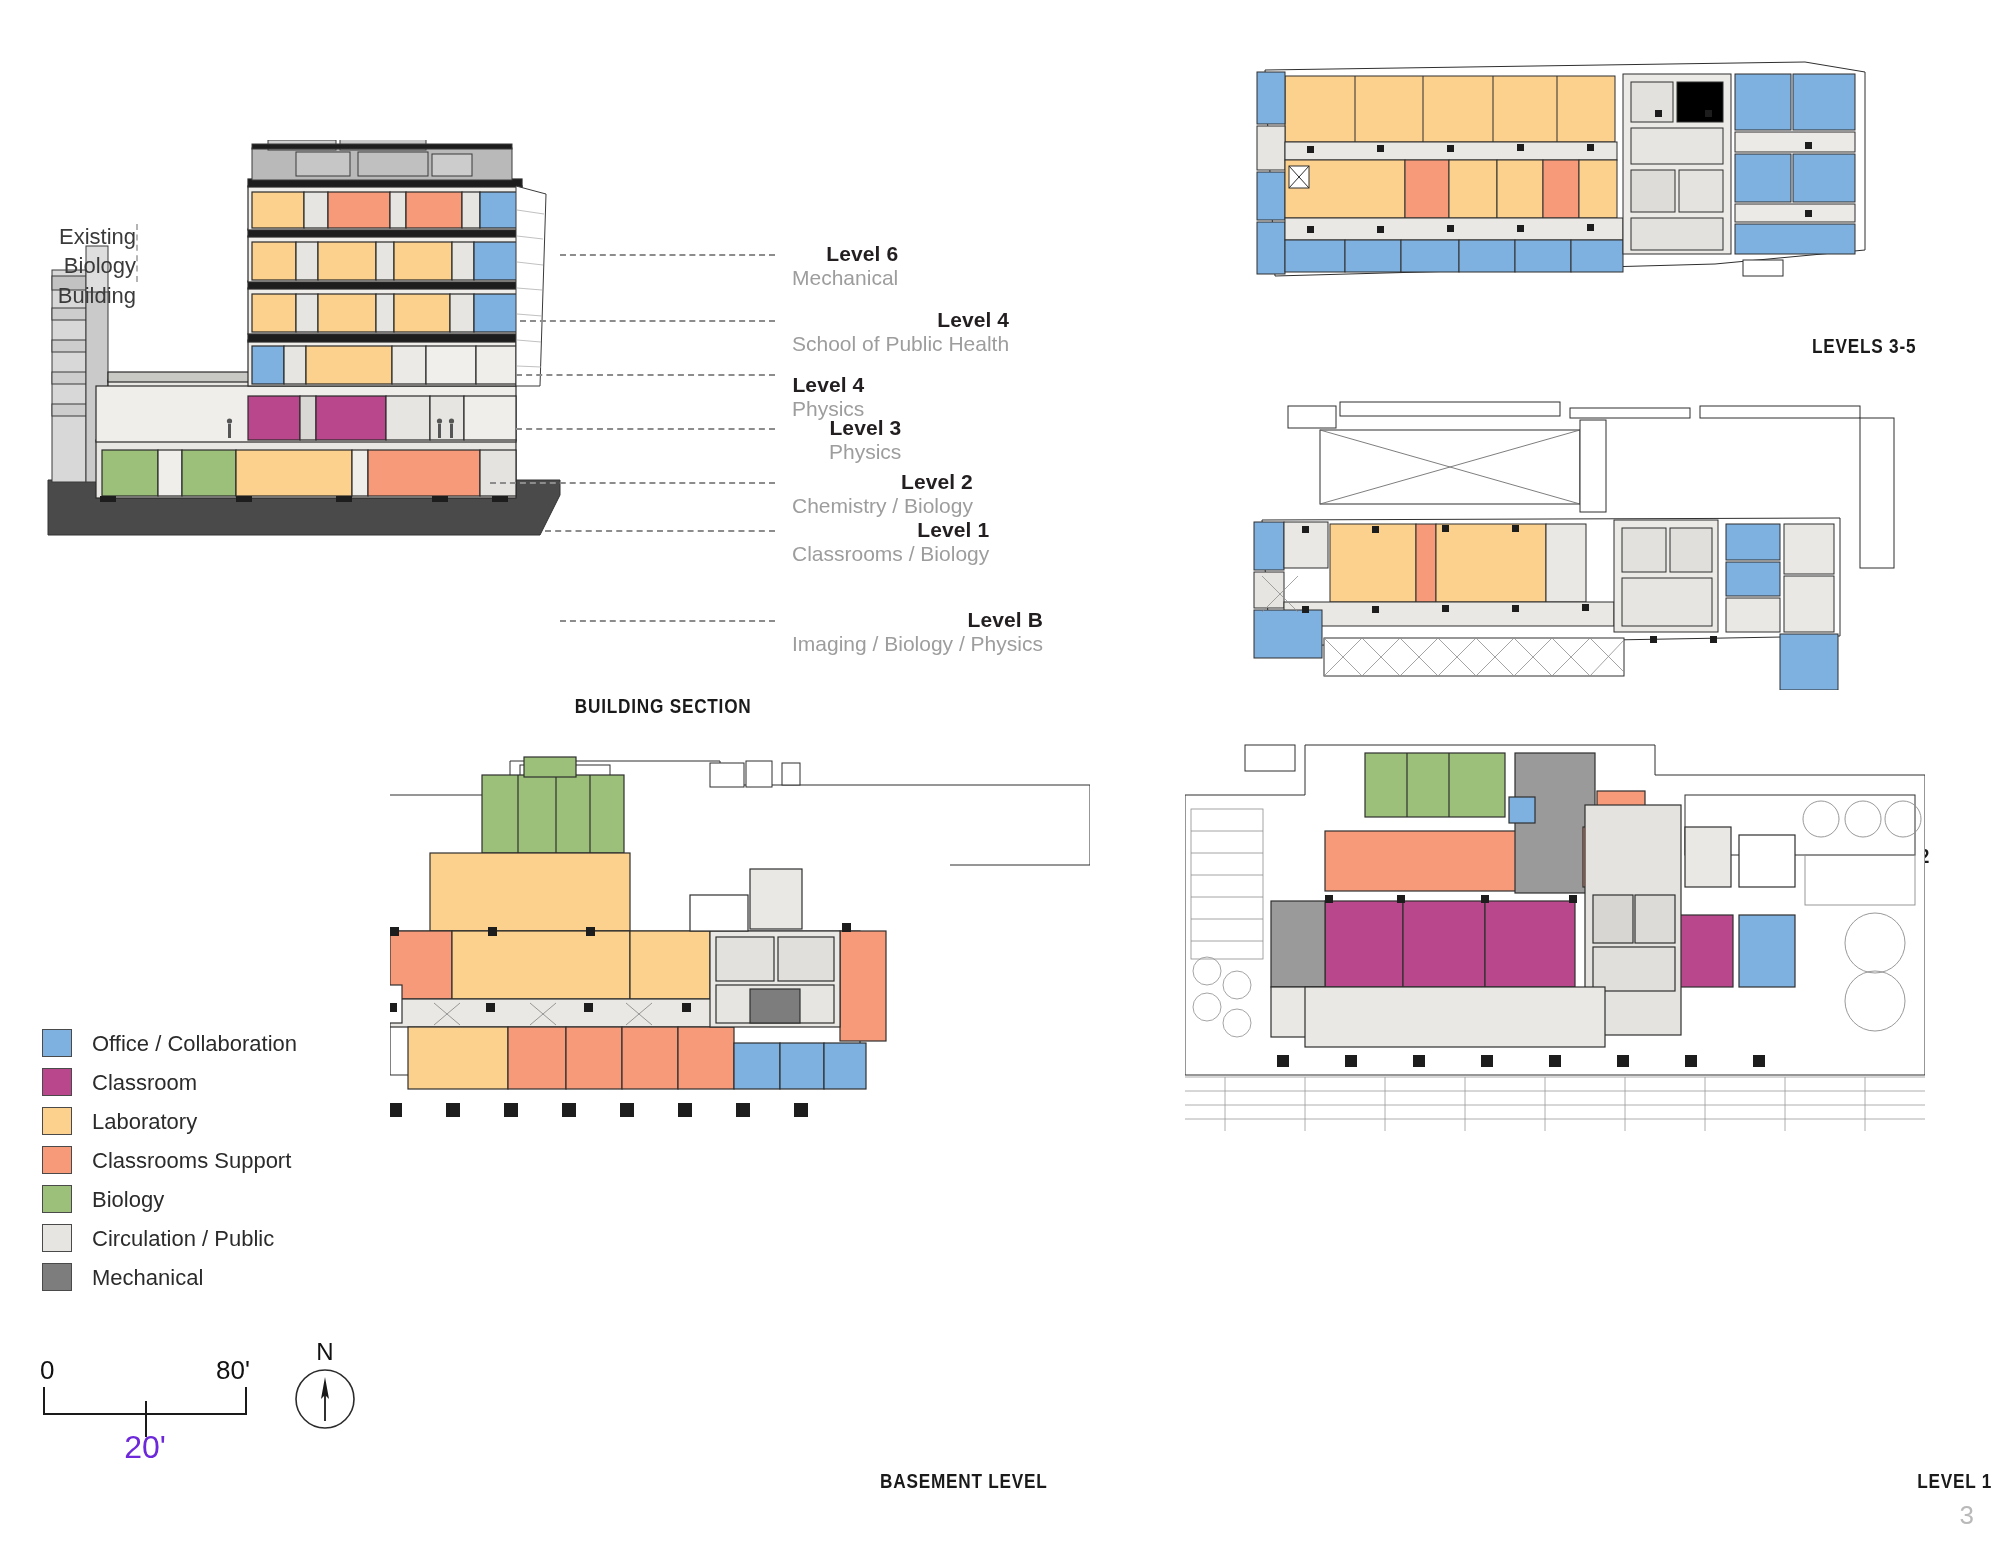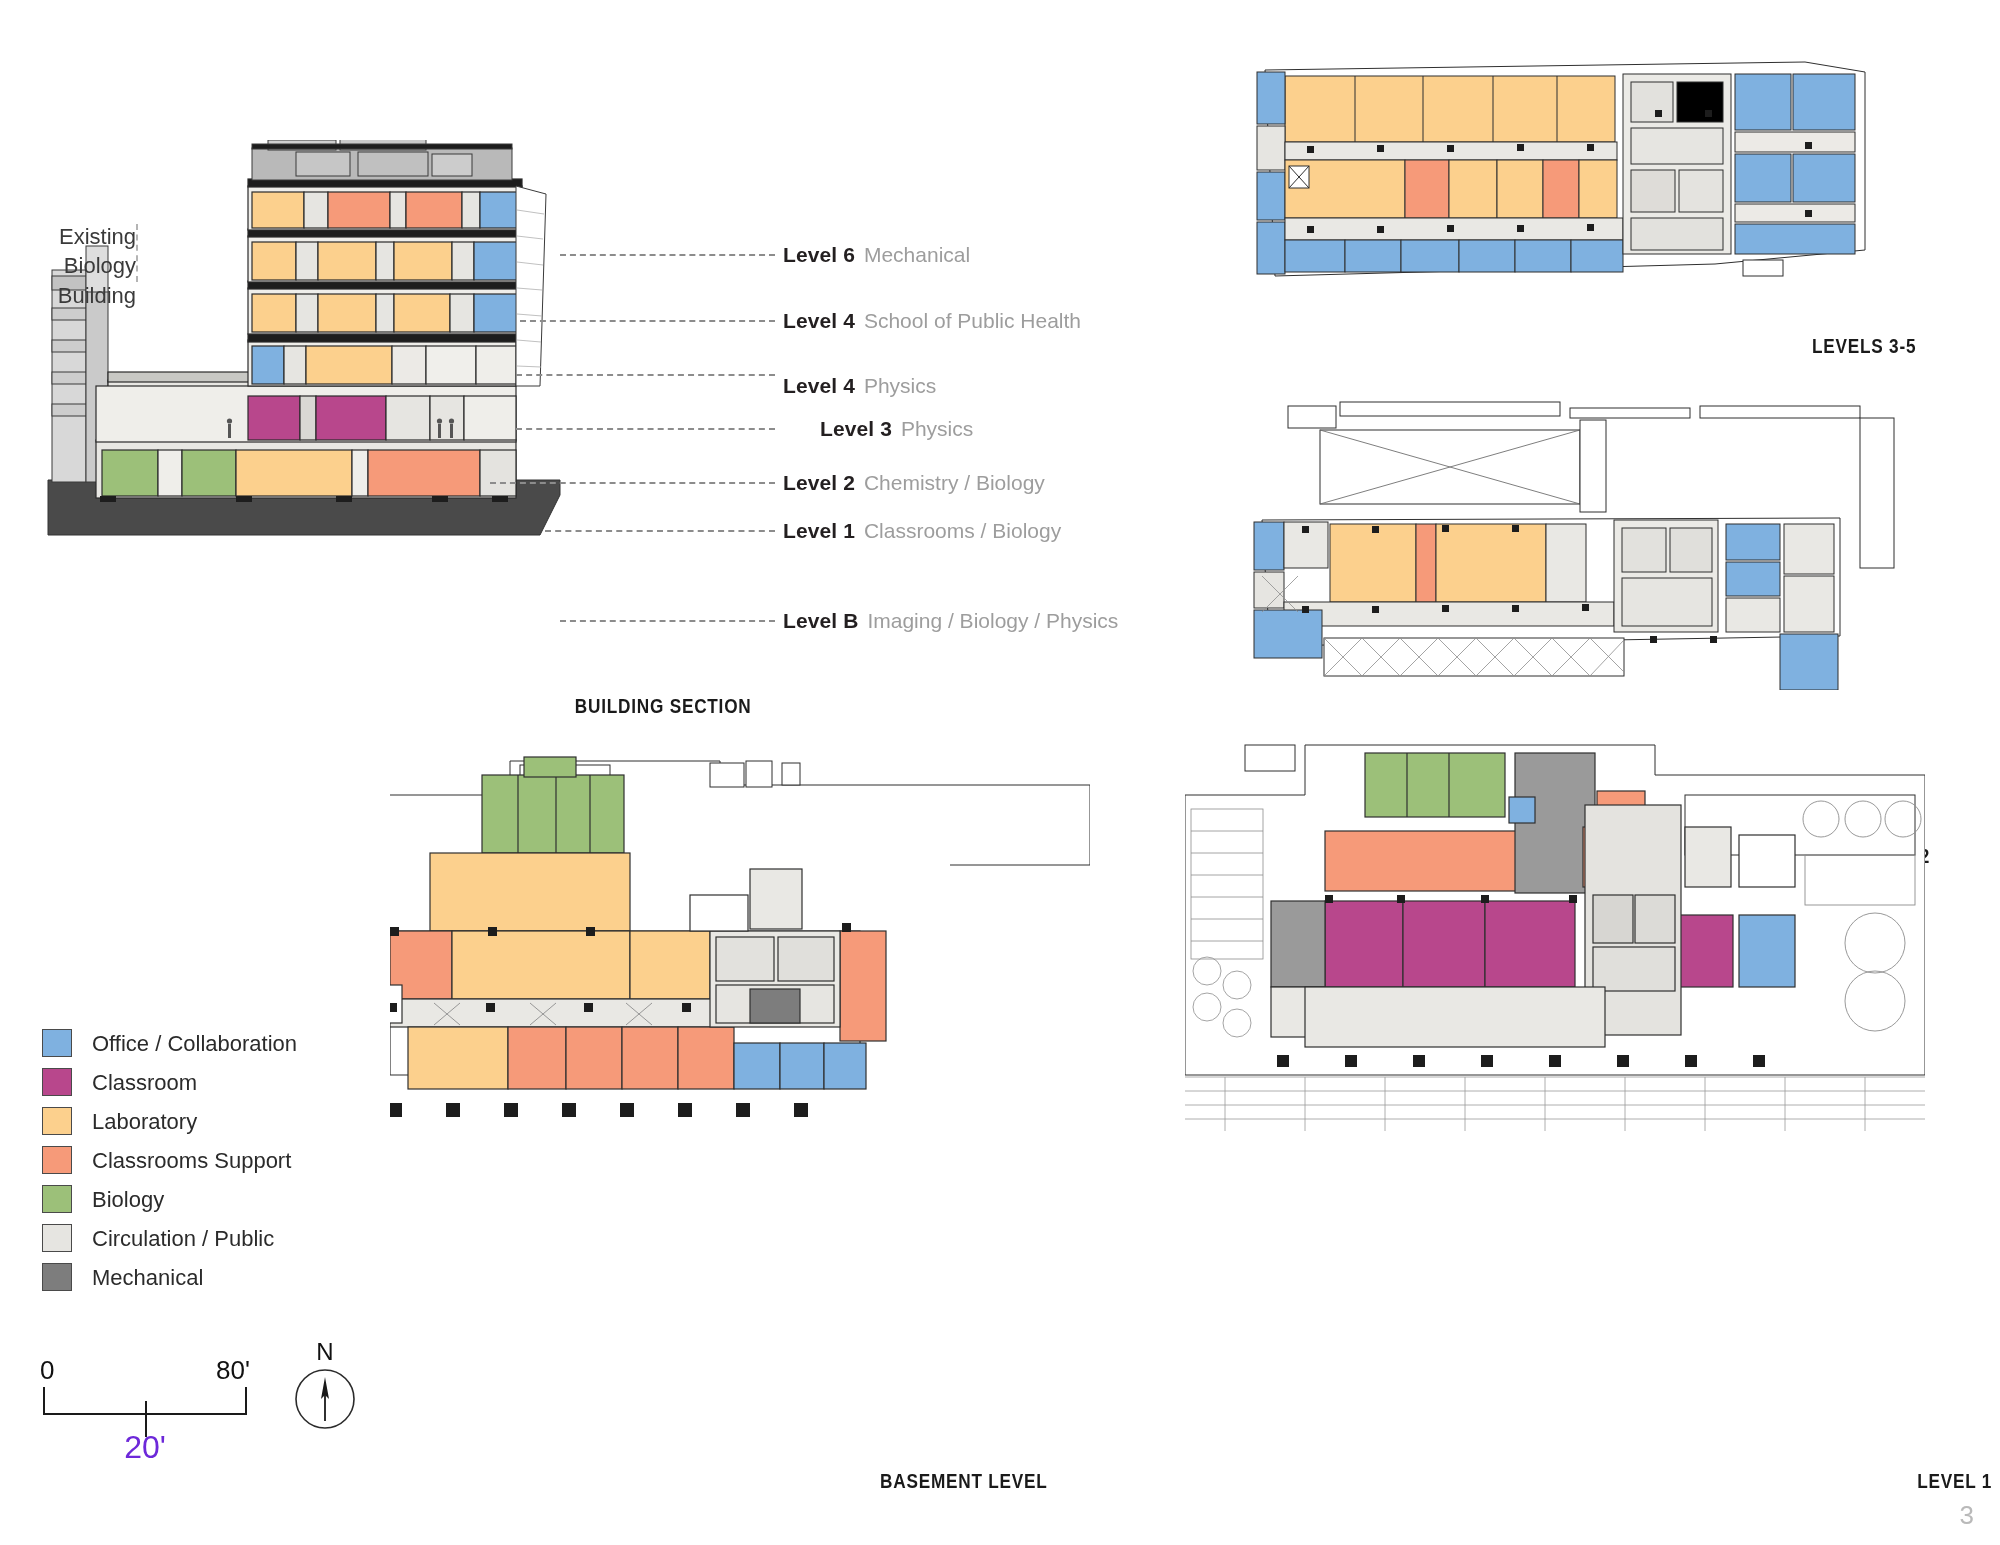--- a/index.html
+++ b/index.html
@@ -39,23 +39,24 @@
   }
   #section-caption-right { flex: 1; white-space: pre-line; }
   #section-caption-right b { font-weight: bold; }
 
   
   .level-row {
     position: absolute;
     left: 640px;
     height: 26px;
     display: flex;
-    align-items: center;
+    align-items: flex-end;
     font-size: 21px;
     white-space: nowrap;
+    flex-direction: column;
   }
   .level-leader {
     position: absolute;
     height: 0;
     border-top: 2px dashed #8c8c8c;
   }
   .level-name { font-weight: bold; letter-spacing: .1px; }
   .level-desc { color: #9d9d9d; margin-left: 9px; }
 
   

